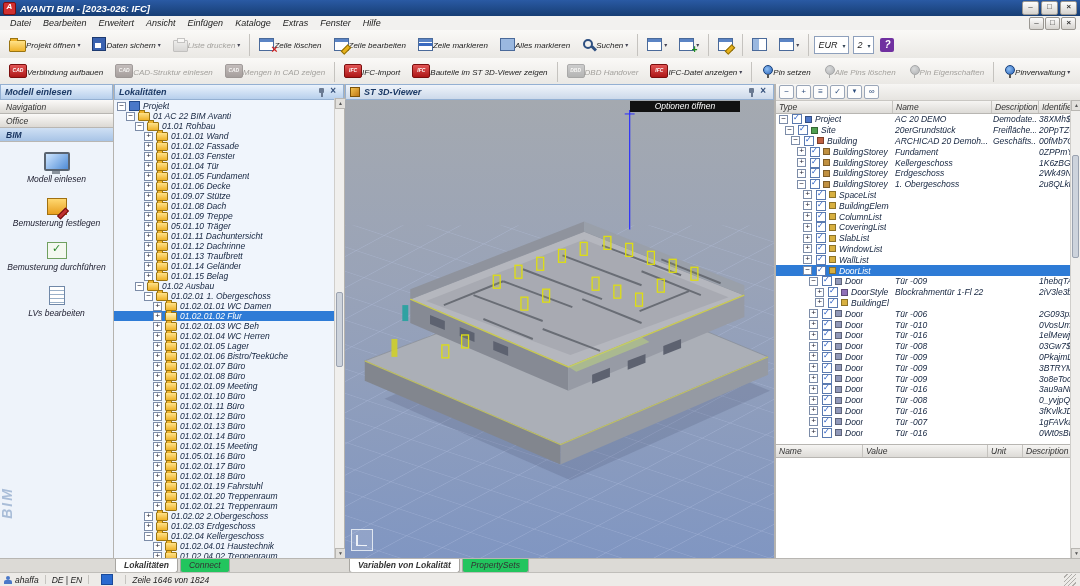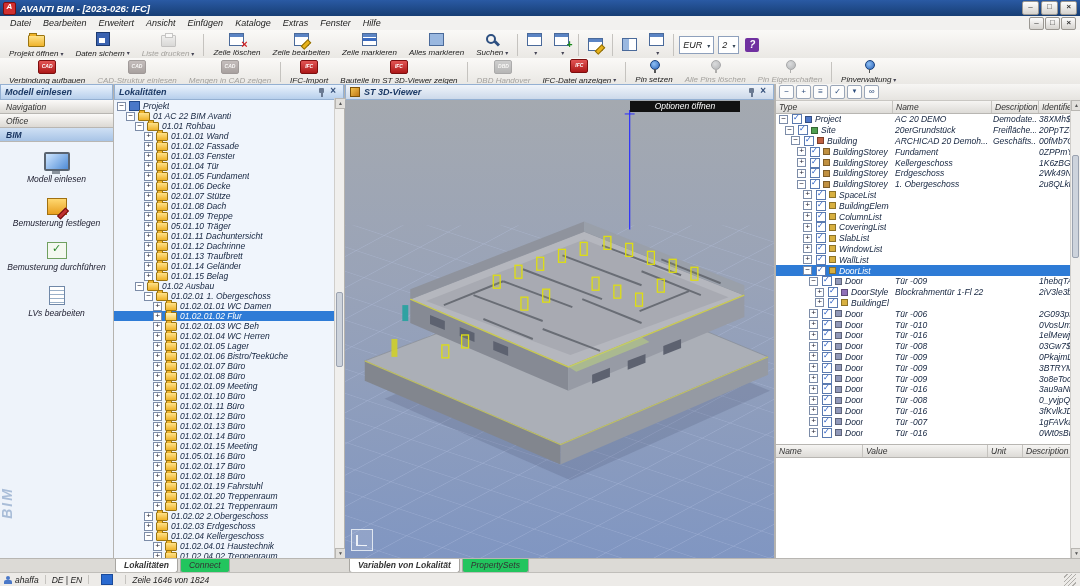--- a/index.html
+++ b/index.html
@@ -24,21 +24,21 @@
   .mitem{font-size:9px;padding:0 6px;color:#222;}
   .mdibtns{margin-left:auto;display:flex;gap:1px;}
   .mdibtns .wbtn{width:13px;height:11px;}
 
   
   .tbar{position:absolute;left:0;right:0;display:flex;align-items:stretch;background:linear-gradient(#faf9f7,#e9e7e3);border-bottom:1px solid #c9c7c3;padding:1px 3px;}
   .tbar1{top:30px;height:28px;}
   .tbar2{top:58px;height:26px;}
   .tgroup{display:flex;}
   .tsep{width:1px;background:#c5c3bf;margin:3px 3px;flex:none;}
-  .tbtn{display:flex;flex-direction:column;align-items:center;justify-content:center;padding:1px 5px;border:1px solid transparent;border-radius:2px;font-size:8px;white-space:nowrap;color:#222;}
+  .tbtn{display:flex;align-items:center;justify-content:center;padding:1px 5px;border:1px solid transparent;border-radius:2px;font-size:8px;white-space:nowrap;color:#222;}
   .tbtn .tlbl{display:flex;align-items:center;line-height:9px;}
   .tbtn.disabled{color:#a3a19d;}
   .tbtn.disabled .ic{opacity:.42;filter:grayscale(.9);}
   .has-dd .ddarrow::after{content:"▾";font-size:6px;margin-left:2px;color:#445;}
   .ic{display:inline-block;position:relative;margin-bottom:2px;flex:none;}
 
   .ic-open{width:15px;height:10px;background:linear-gradient(#ffe289,#efb32b);border:1px solid #9a7410;border-radius:1px;margin-top:3px;}
   .ic-open::before{content:"";position:absolute;left:0;top:-3px;width:6px;height:2px;background:#efb32b;border:1px solid #9a7410;border-bottom:none;}
   .ic-save{width:12px;height:12px;background:#3a62b0;border:1px solid #1d3a70;}
   .ic-save::after{content:"";position:absolute;left:2px;top:5px;width:6px;height:5px;background:#fff;}
@@ -550,21 +550,21 @@
             <span class="lind"></span>
             <span class="lexp plus"></span>
             <span class="lic ic-folder"></span>
             <span class="ltxt">01.01.06 Decke</span>
           </div>
 
           <div class="lrow" style="--d: 3;">
             <span class="lind"></span>
             <span class="lexp plus"></span>
             <span class="lic ic-folder"></span>
-            <span class="ltxt">02.01.07 Stütze</span>
+            <span class="ltxt">01.09.07 Stütze</span>
           </div>
 
           <div class="lrow" style="--d: 3;">
             <span class="lind"></span>
             <span class="lexp plus"></span>
             <span class="lic ic-folder"></span>
             <span class="ltxt">01.01.08 Dach</span>
           </div>
 
           <div class="lrow" style="--d: 3;">

